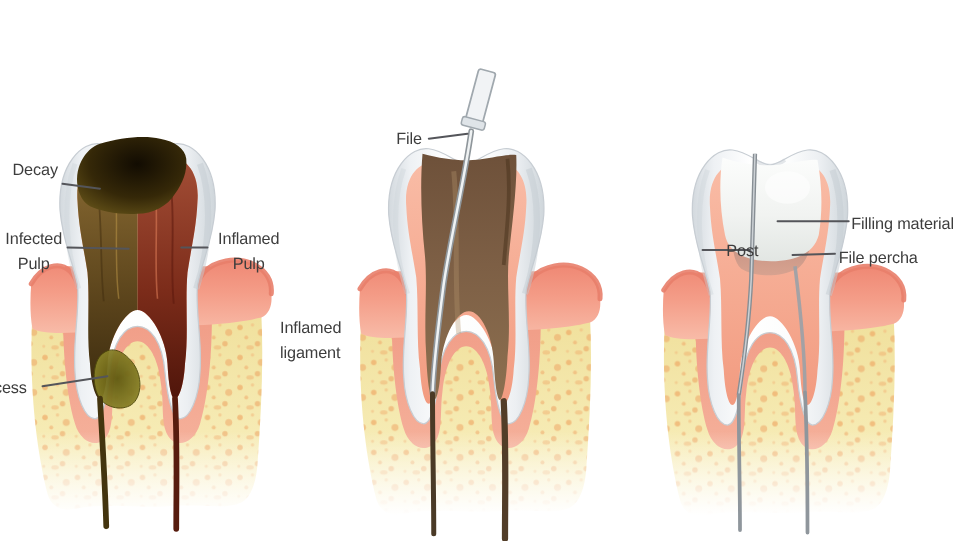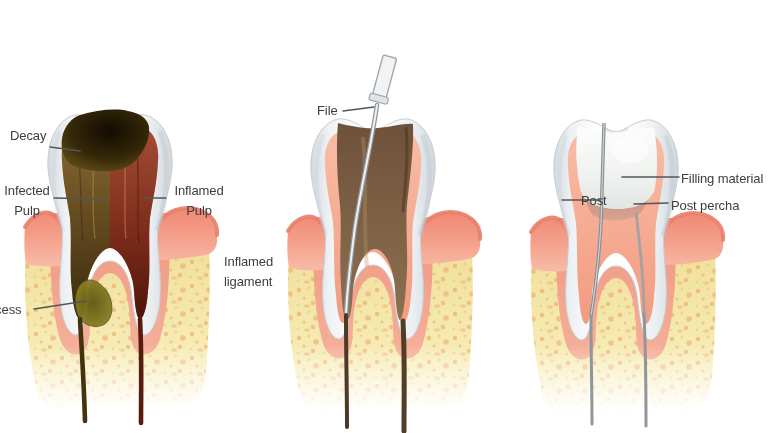--- a/index.html
+++ b/index.html
@@ -225,15 +225,15 @@
   <div class="lbl" id="lbl-abscess">Abscess</div>
 
   <div class="lbl" id="lbl-inflamed-ligament">
     <span class="ln">Inflamed</span>
     <span class="ln">ligament</span>
   </div>
 
   <div class="lbl" id="lbl-file">File</div>
   <div class="lbl" id="lbl-post">Post</div>
   <div class="lbl" id="lbl-filling-material">Filling material</div>
-  <div class="lbl" id="lbl-gutta-percha">Post percha</div>
+  <div class="lbl" id="lbl-gutta-percha">File percha</div>
 
 </div>
 
 </body></html>

